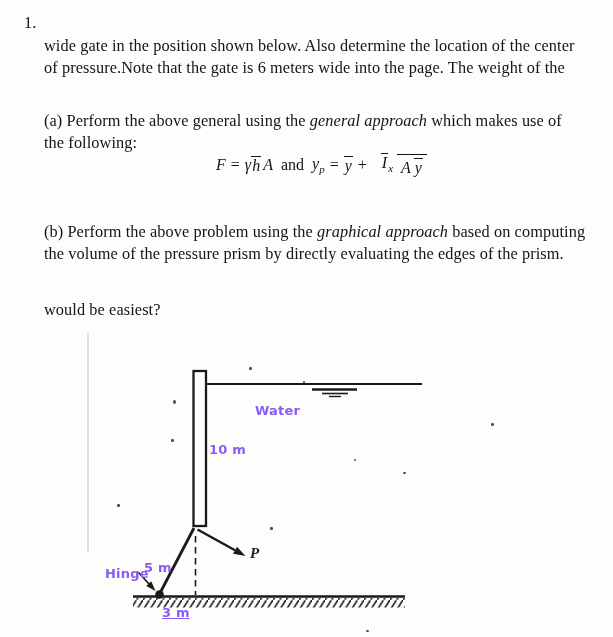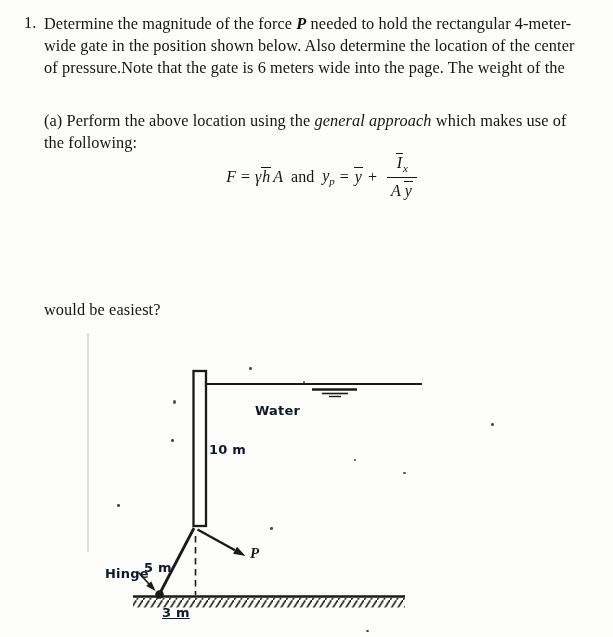--- a/index.html
+++ b/index.html
@@ -20,67 +20,68 @@
   
   .formula{
     position:absolute; left:30px; right:0; top:153px;
     display:flex; justify-content:center; align-items:center;
     font-size:16px; font-style:italic;
   }
   .formula .sp{ margin:0 5px; font-style:normal; }
   .formula .andw{ margin:0 8px; font-style:normal; }
   .formula sub{ font-size:11px; font-style:italic; }
   .ov{ display:inline-block; border-top:1.4px solid #141414; padding:1px 1px 0 1px; line-height:1.05; }
-  .frac{ display:inline-flex; flex-direction:column; align-items:center; margin-left:5px; }
+  .frac{ display:inline-flex; flex-direction:row; align-items:center; margin-left:5px; }
   .frac .num{ padding:0 4px 3px 4px; }
   .frac .den{ border-top:1.4px solid #141414; padding:3px 4px 0 4px; }
 
   
   .fig-svg{ position:absolute; left:0; top:0; }
   .flabel{
     position:absolute; white-space:nowrap;
     font-family:"DejaVu Sans", sans-serif;
-    font-size:13px; font-weight:700; color:#0f172a; letter-spacing:0.2px;
+    font-size:13px; font-weight:700; color:#8b5cf6; letter-spacing:0.2px;
   }
   .plabel{
     position:absolute; font-family:"Liberation Serif", serif;
     font-size:15px; font-weight:700; font-style:italic; color:#1a1a1a;
   }
   .speck{ position:absolute; background:#4c4c4c; border-radius:50%; }
 </style>
 </head>
 <body>
 
 <div class="page">
 
   <div class="pnum">1.</div>
-  <div class="tline" style="top:13px;"><span>Determine the magnitude of the force </span><span class="bi">P</span><span> needed to hold the rectangular 4-meter-</span></div>
   <div class="tline" style="top:35px;">wide gate in the position shown below. Also determine the location of the center</div>
   <div class="tline" style="top:57px;">of pressure.Note that the gate is 6 meters wide into the page. The weight of the</div>
 
-  <div class="tline" style="top:110px;"><span>(a) Perform the above location using the </span><span class="em">general approach</span><span> which makes use of</span></div>
+  <div class="tline" style="top:110px;"><span>(a) Perform the above general using the </span><span class="em">general approach</span><span> which makes use of</span></div>
   <div class="tline" style="top:132px;">the following:</div>
 
   <div class="formula">
     <span>F</span>
     <span class="sp">=</span>
     <span>γ</span>
     <span class="ov">h</span>
     <span style="margin-left:2px">A</span>
     <span class="andw">and</span>
     <span><span>y</span><sub>p</sub></span>
     <span class="sp">=</span>
     <span class="ov">y</span>
     <span class="sp">+</span>
     <span class="frac">
       <span class="num"><span class="ov">I</span><sub>x</sub></span>
       <span class="den"><span>A</span><span class="ov" style="margin-left:3px">y</span></span>
     </span>
   </div>
 
+  <div class="tline" style="top:221px;"><span>(b) Perform the above problem using the </span><span class="em">graphical approach</span><span> based on computing</span></div>
+  <div class="tline" style="top:243px;">the volume of the pressure prism by directly evaluating the edges of the prism.</div>
 
   <div class="tline" style="top:299px;">would be easiest?</div>
 
   <svg class="fig-svg" width="613" height="637" viewBox="0 0 613 637">
     <defs>
       <pattern id="hatch" patternUnits="userSpaceOnUse" width="6.5" height="10">
         <line x1="6.5" y1="0" x2="0" y2="10" stroke="#222222" stroke-width="1.7"></line>
       </pattern>
     </defs>
 

